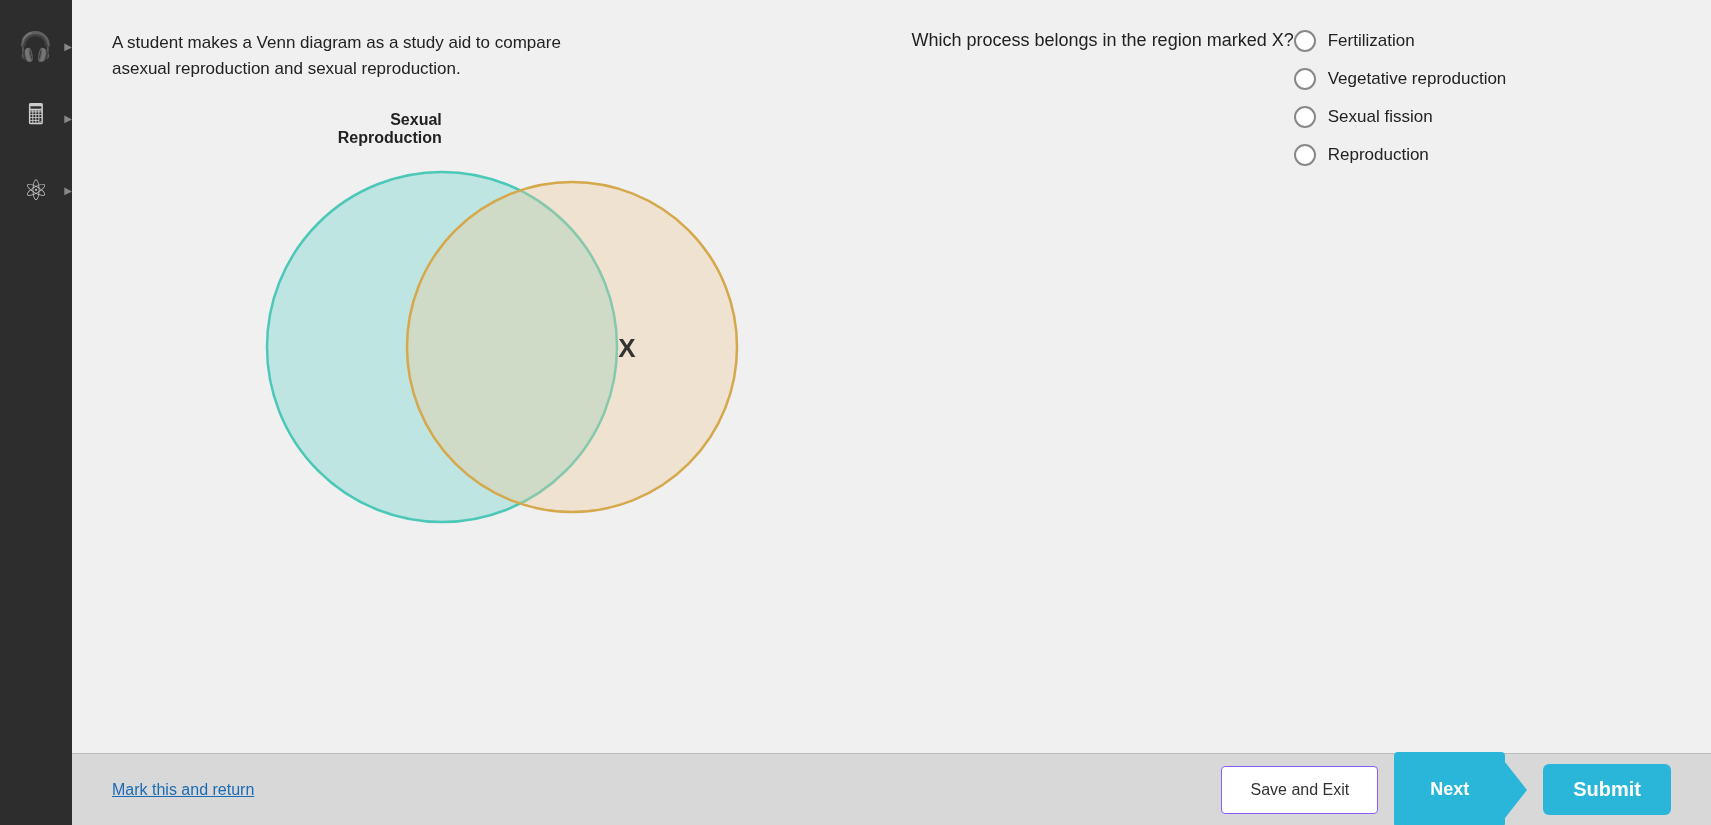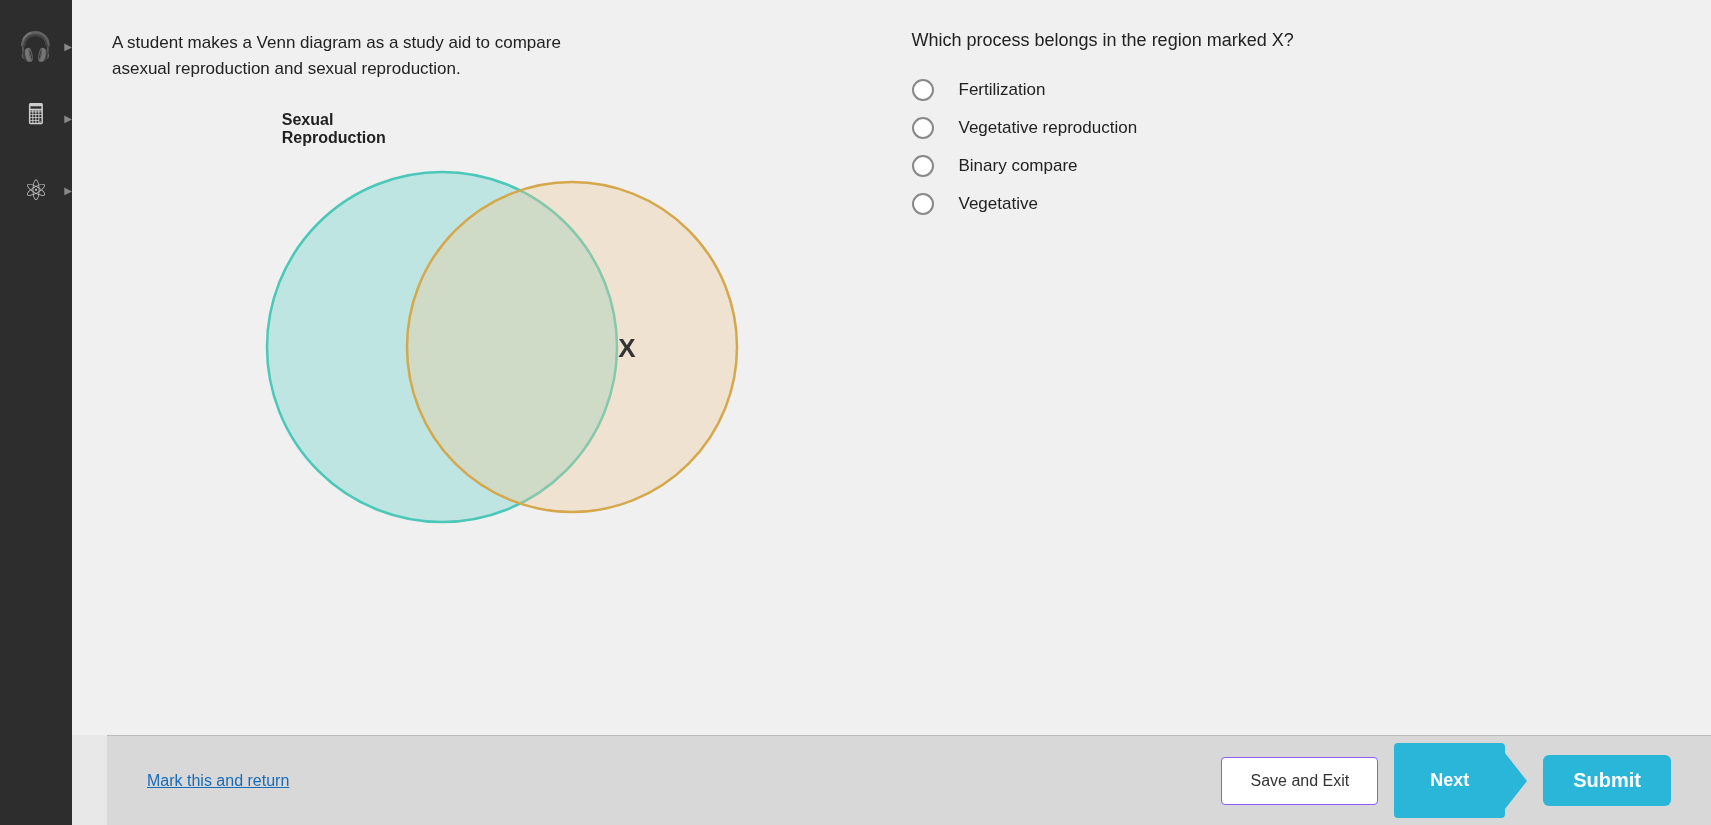--- a/index.html
+++ b/index.html
@@ -97,54 +97,53 @@
       font-size: 16px;
       color: #222;
       text-align: center;
       width: 160px;
     }
 
     .venn-label-right {
       font-weight: bold;
       font-size: 16px;
       color: #222;
-      text-align: left;
+      text-align: right;
       width: 160px;
     }
 
     .venn-svg-wrapper {
       position: relative;
       width: 520px;
       height: 380px;
     }
 
     .right-panel {
       flex: 1;
       display: flex;
-      flex-direction: column;
       padding-top: 0;
     }
 
     .question-prompt {
       font-size: 18px;
       color: #222;
       margin-bottom: 28px;
       font-weight: 400;
     }
 
     .options-list {
       display: flex;
       flex-direction: column;
       gap: 16px;
     }
 
     .option-item {
       display: flex;
       align-items: center;
-      gap: 25px;
+      gap: 12px;
       cursor: pointer;
     }
 
     .option-radio {
       width: 22px;
       height: 22px;
       border-radius: 50%;
       border: 2px solid #888;
       background: white;
       flex-shrink: 0;
@@ -152,27 +151,26 @@
     }
 
     .option-label {
       font-size: 17px;
       color: #222;
     }
 
     .bottom-bar {
       background: #d8d8d8;
       border-top: 1px solid #bbb;
-      height: 90px;
+      height: 72px;
       display: flex;
       align-items: center;
       justify-content: space-between;
       padding: 0 40px;
       flex-shrink: 0;
-      margin-left: 35px;
     }
 
     .bottom-left {
       display: flex;
       align-items: center;
     }
 
     .mark-return-link {
       color: #1a6bb5;
       text-decoration: underline;
@@ -290,26 +288,26 @@
           <span class="option-label">Fertilization</span>
         </div>
 
         <div class="option-item">
           <div class="option-radio"></div>
           <span class="option-label">Vegetative reproduction</span>
         </div>
 
         <div class="option-item">
           <div class="option-radio"></div>
-          <span class="option-label">Binary compare</span>
+          <span class="option-label">Sexual fission</span>
         </div>
 
         <div class="option-item">
           <div class="option-radio"></div>
-          <span class="option-label">Vegetative</span>
+          <span class="option-label">Reproduction</span>
         </div>
 
       </div>
     </div>
 
   </div>
 
   <div class="bottom-bar">
     <div class="bottom-left">
       <a class="mark-return-link">Mark this and return</a>

